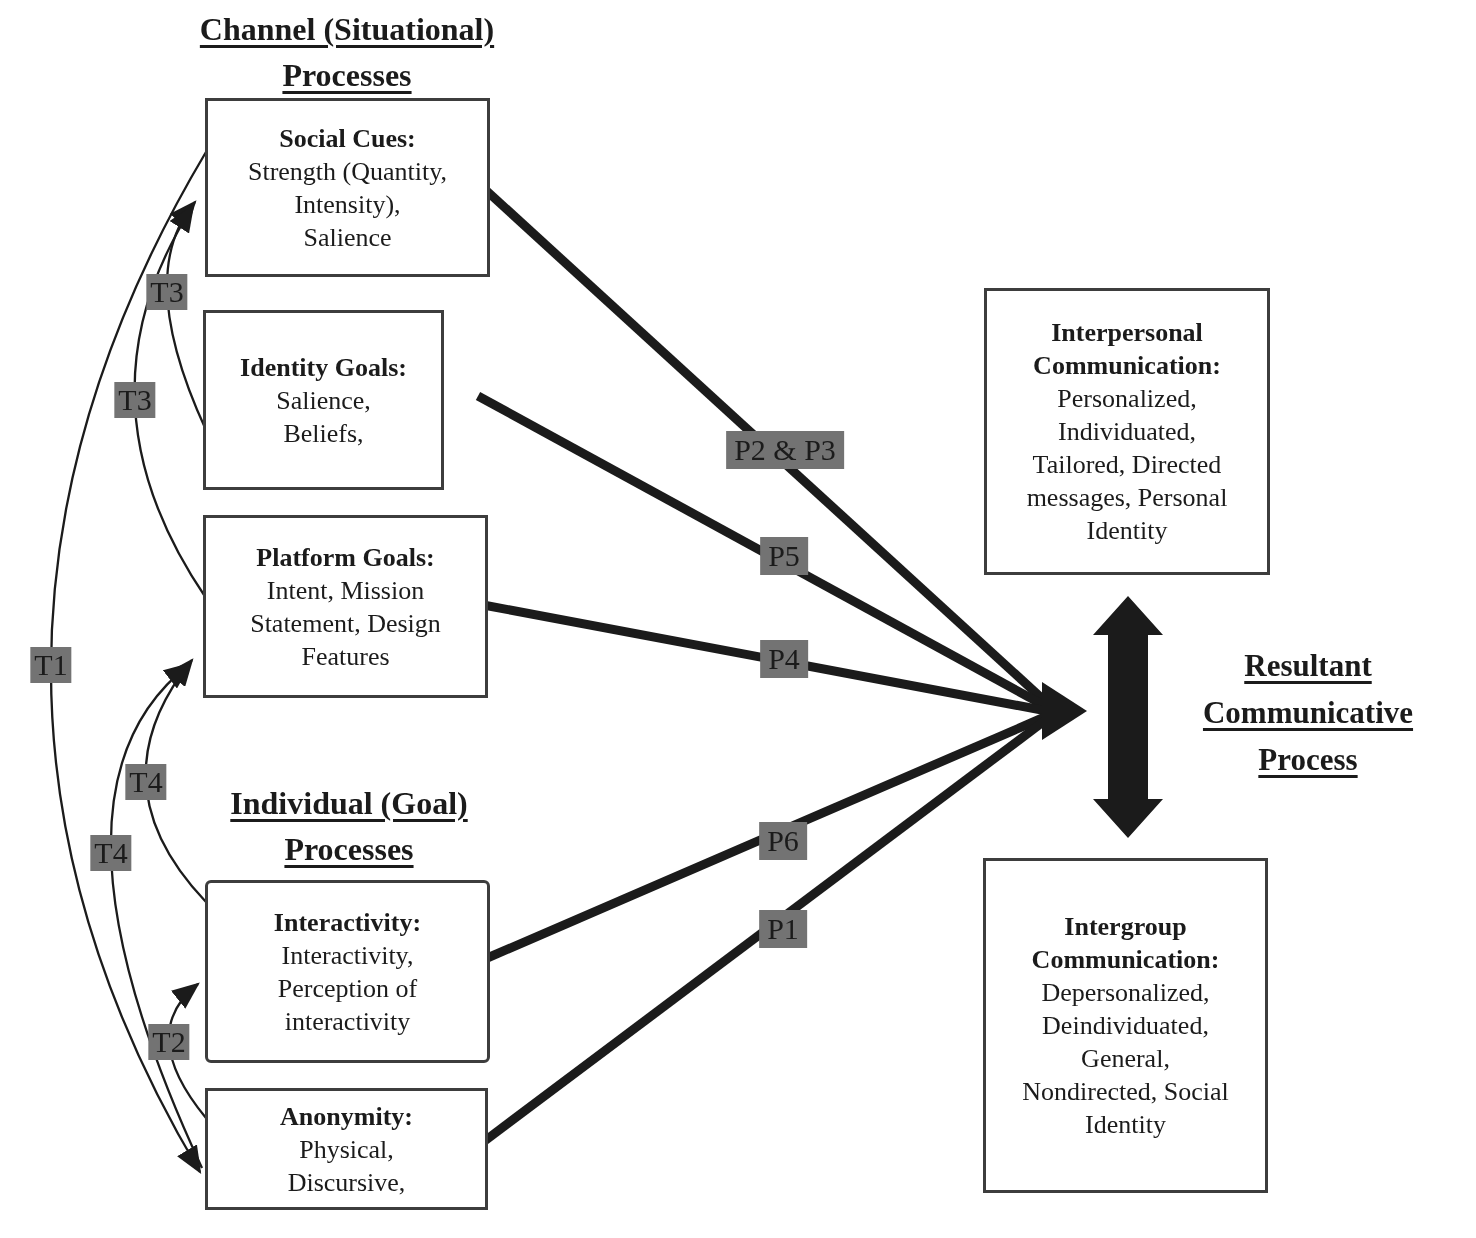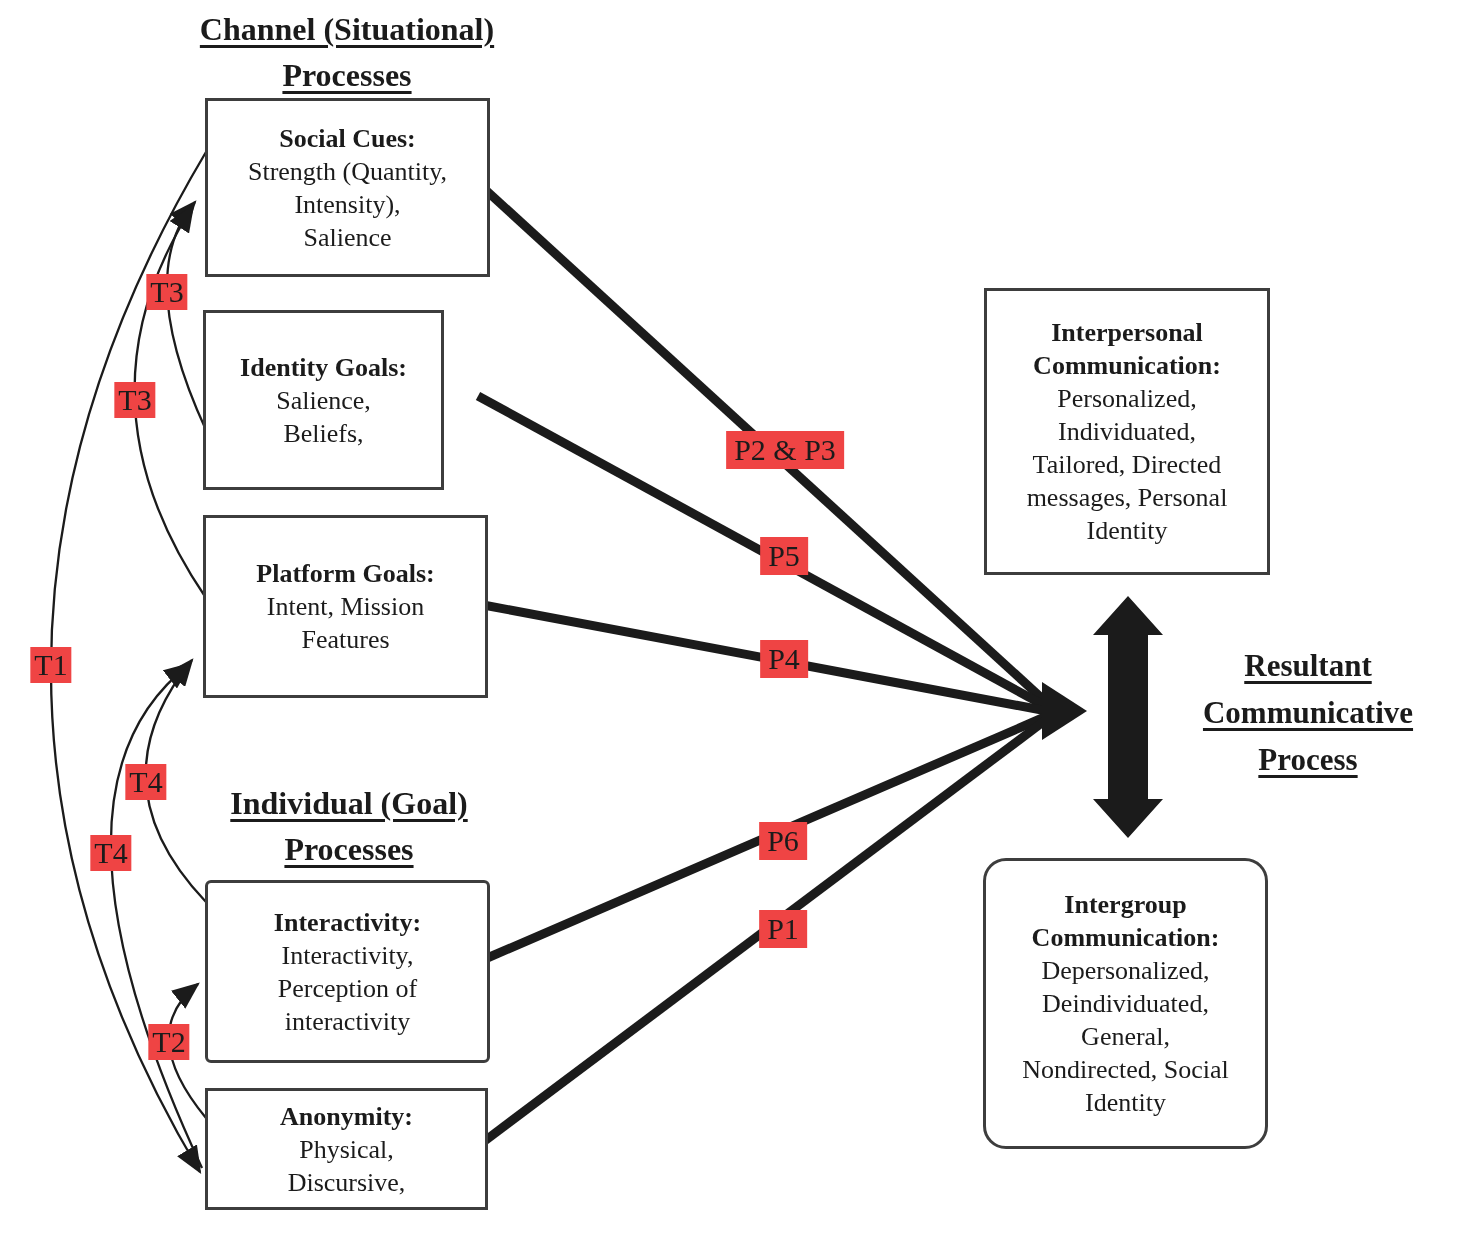--- a/index.html
+++ b/index.html
@@ -19,21 +19,21 @@
     border:3px solid var(--color-border,#3d3d3d);
     display:flex;flex-direction:column;justify-content:center;
     text-align:center;font-size:26px;line-height:33px;
   }
   .box .t{font-weight:bold;}
   .hd{position:absolute;text-align:center;font-weight:bold;font-size:32px;line-height:46px;}
   .hd span{text-decoration:underline;text-decoration-thickness:3px;text-underline-offset:5px;}
   .hd-small{font-size:31px;line-height:47px;}
   .plabel,.tlabel{
     position:absolute;transform:translate(-50%,-50%);
-    background:#ef4444;white-space:nowrap;
+    background:#737373;white-space:nowrap;
   }
   .plabel{font-size:30px;padding:2px 8px;}
   .tlabel{font-size:30px;padding:1px 4px;}
 </style>
 </head>
 <body>
 
 <div id="diagram">
 
   <svg id="connector-layer" viewBox="0 0 1476 1238" xmlns="http://www.w3.org/2000/svg">
@@ -85,20 +85,21 @@
 
   <div class="box" style="left:203px;top:310px;width:241px;height:180px;">
     <div class="t">Identity Goals:</div>
     <div>Salience,</div>
     <div>Beliefs,</div>
   </div>
 
   <div class="box" style="left:203px;top:515px;width:285px;height:183px;">
     <div class="t">Platform Goals:</div>
     <div>Intent, Mission</div>
+    <div>Statement, Design</div>
     <div>Features</div>
   </div>
 
   <div class="box" style="left:205px;top:880px;width:285px;height:183px;border-radius:6px;">
     <div class="t">Interactivity:</div>
     <div>Interactivity,</div>
     <div>Perception of</div>
     <div>interactivity</div>
   </div>
 
@@ -111,21 +112,21 @@
   <div class="box" style="left:984px;top:288px;width:286px;height:287px;">
     <div class="t">Interpersonal</div>
     <div class="t">Communication:</div>
     <div>Personalized,</div>
     <div>Individuated,</div>
     <div>Tailored, Directed</div>
     <div>messages, Personal</div>
     <div>Identity</div>
   </div>
 
-  <div class="box" style="left:983px;top:858px;width:285px;height:291px;border-radius:23px;">
+  <div class="box" style="left:983px;top:858px;width:285px;height:335px;">
     <div class="t">Intergroup</div>
     <div class="t">Communication:</div>
     <div>Depersonalized,</div>
     <div>Deindividuated,</div>
     <div>General,</div>
     <div>Nondirected, Social</div>
     <div>Identity</div>
   </div>
 
   <div class="plabel" style="left:785px;top:450px;">P2 &amp; P3</div>

